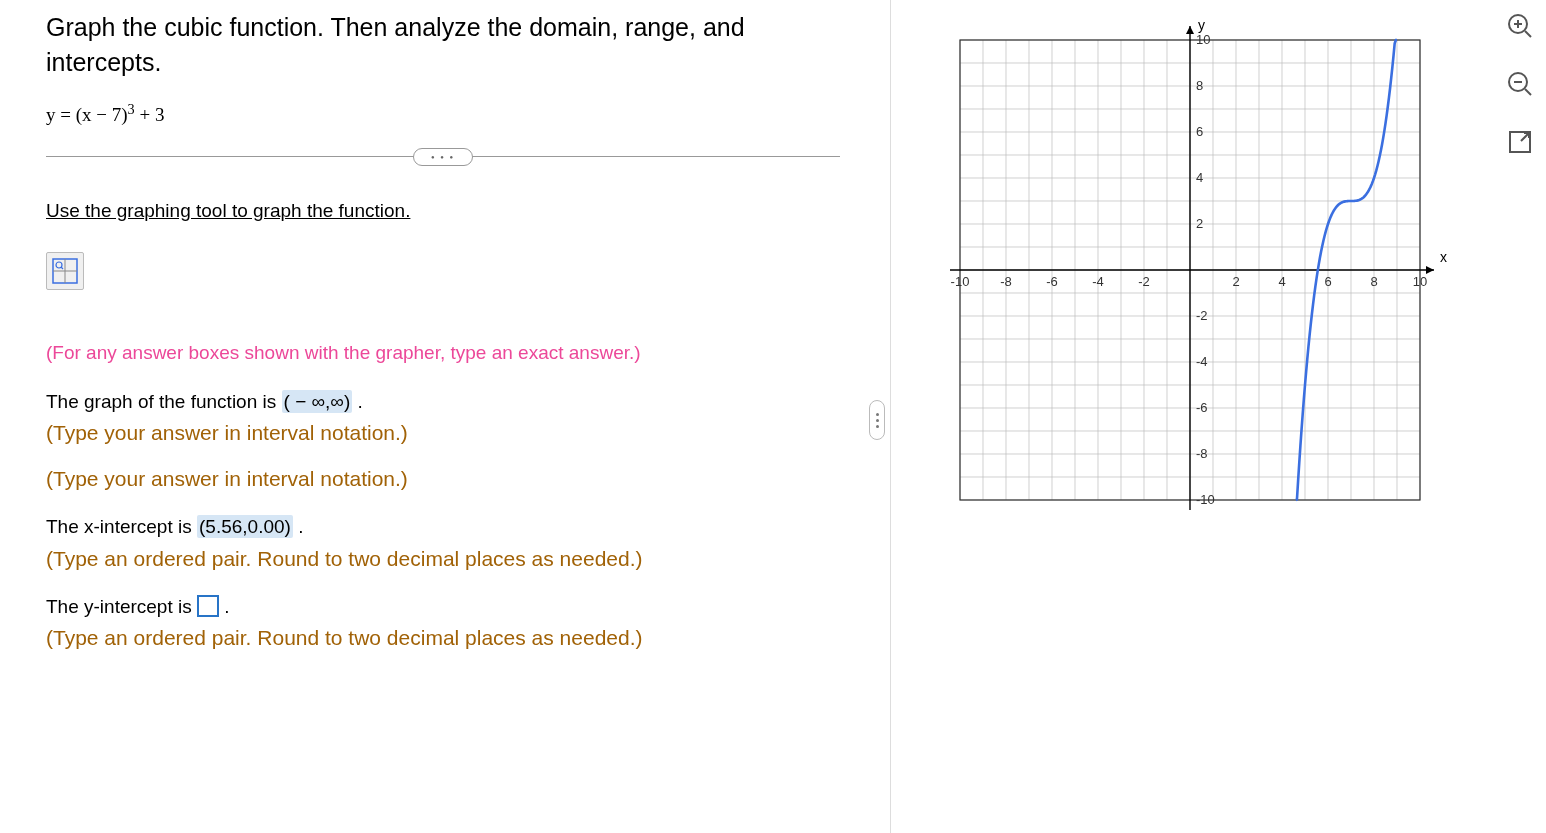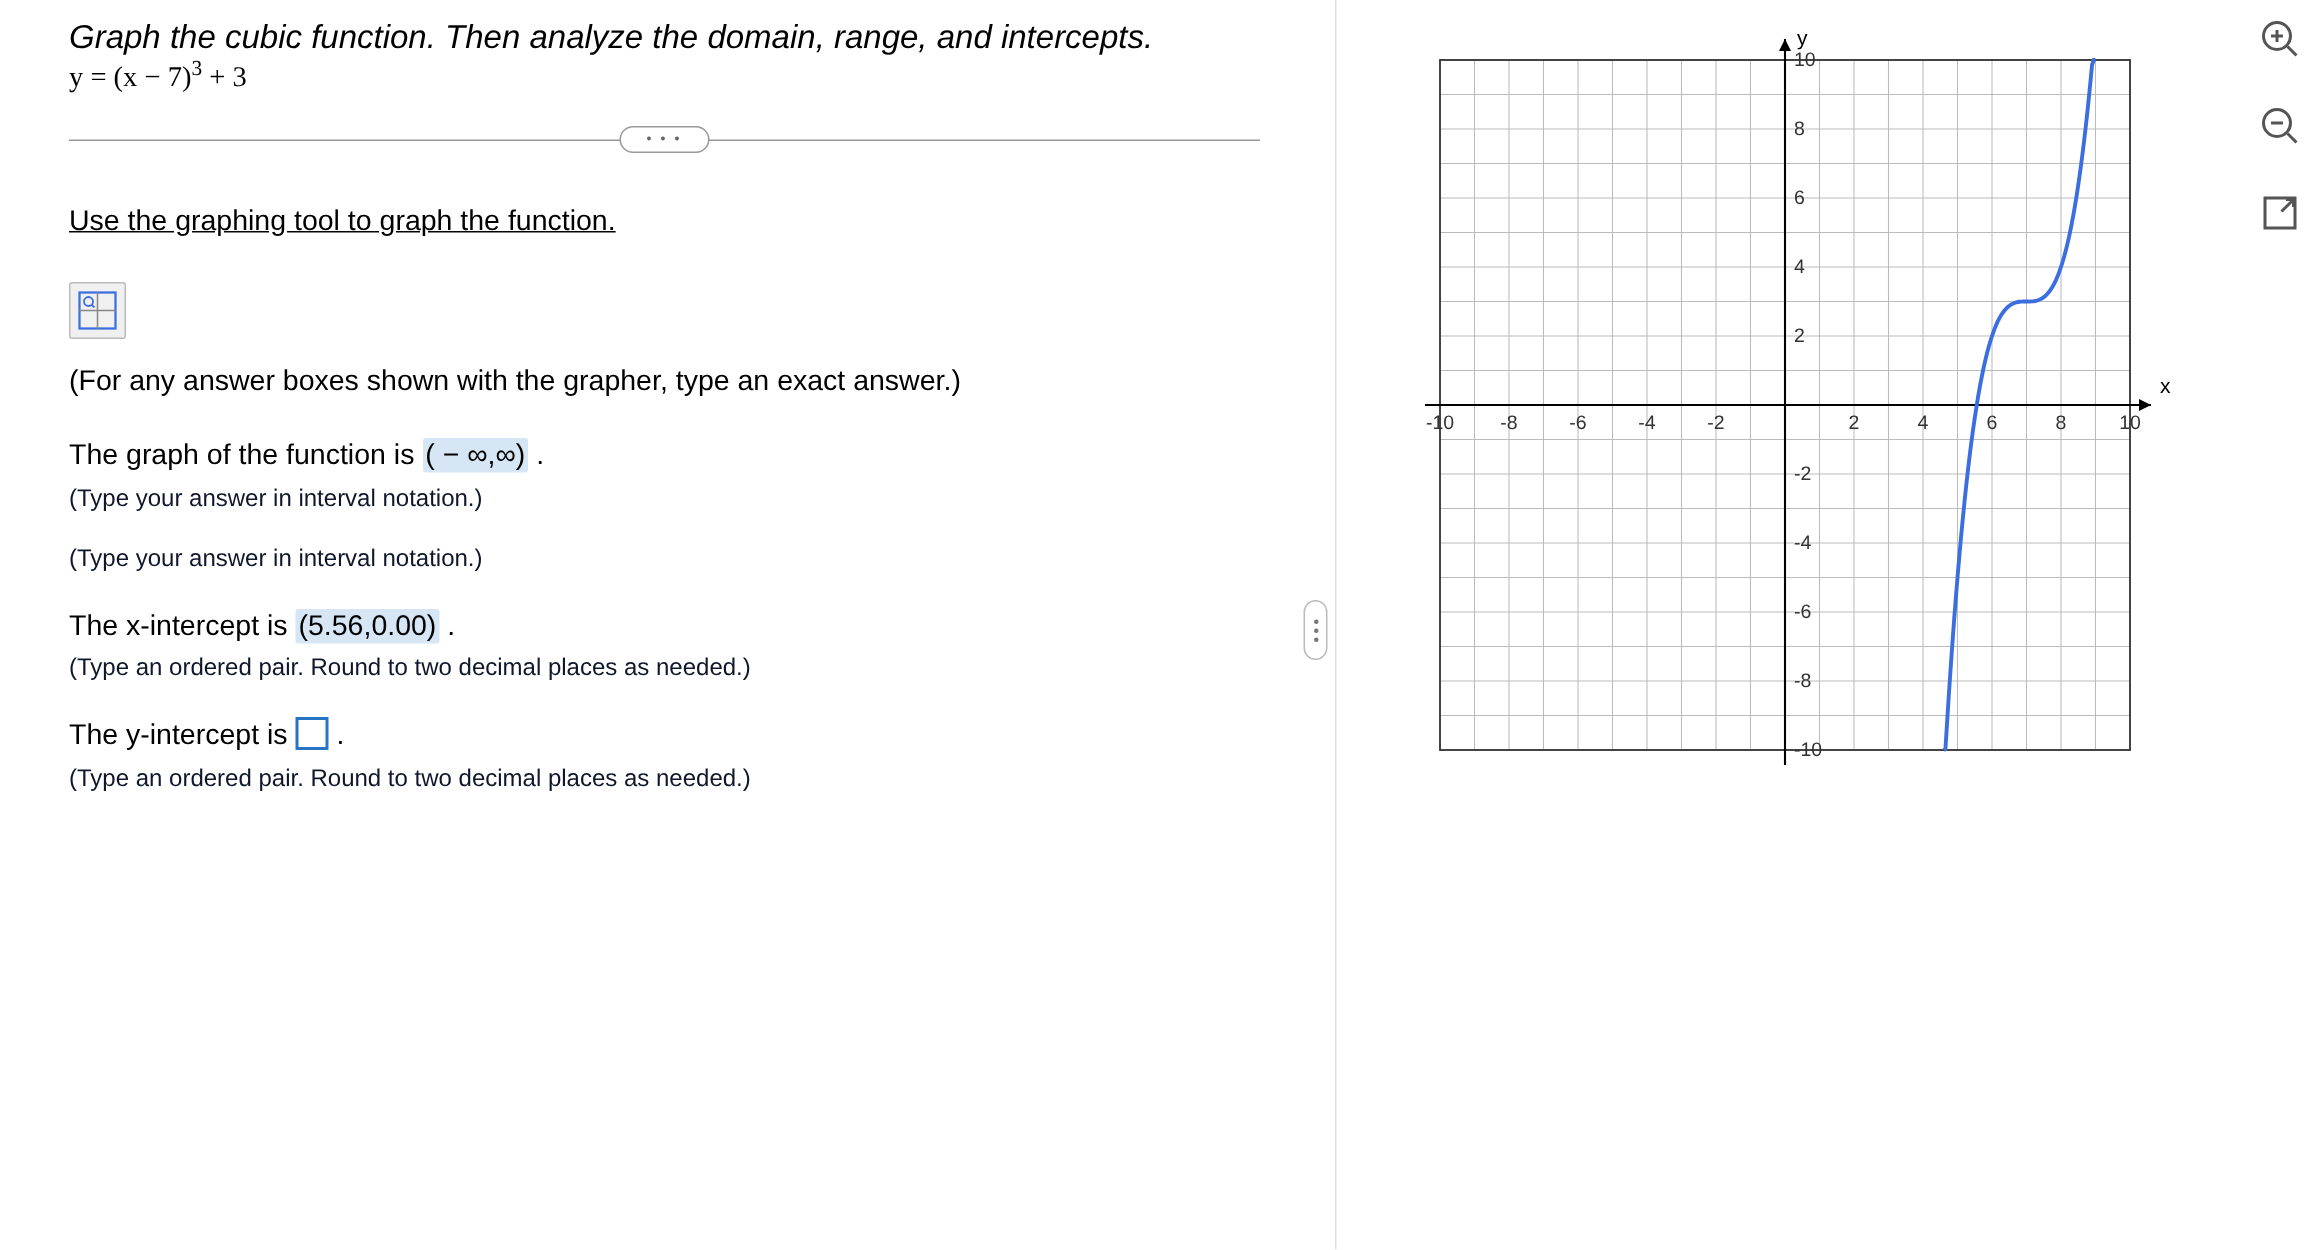--- a/index.html
+++ b/index.html
@@ -16,23 +16,23 @@
     .main-container {
       display: flex;
       height: 100%;
     }
     .left-panel {
       width: 880px;
       padding: 10px 40px 10px 46px;
       position: relative;
     }
     .question-title {
-      font-size: 22px;
+      font-size: 25px;
+      margin-bottom: 24px;
       line-height: 1.4;
-      font-style: italic;
     }
     .equation {
       font-size: 19px;
       margin-bottom: 30px;
       font-family: Liberation Serif, serif;
     }
     .equation sup { font-size: 0.75em; vertical-align: super; line-height: 0; }
     .hr-ellipsis-wrap {
       position: relative;
       display: flex;
@@ -60,32 +60,33 @@
     .graph-tool-btn {
       width: 38px; height: 38px;
       border: 1px solid #bbb;
       background: #f0f0f0;
       display: inline-flex; align-items: center; justify-content: center;
       margin-bottom: 18px;
       cursor: pointer;
       border-radius: 2px;
     }
     .grapher-note {
-      color: #000000;
+      color: #ec4899;
       font-size: 19px;
       margin-bottom: 24px;
+      margin-top: 34px;
     }
     .answer-line {
       font-size: 19px;
       margin-bottom: 6px;
       line-height: 1.45;
     }
     .answer-hint {
-      color: #0f172a;
-      font-size: 16px;
+      color: #a16207;
+      font-size: 21px;
       margin-bottom: 22px;
     }
     .answer-val {
       background: #d6e6f5;
       padding: 1px 2px;
       border-radius: 2px;
     }
     .answer-box-empty {
       display: inline-block;
       width: 22px; height: 22px;

